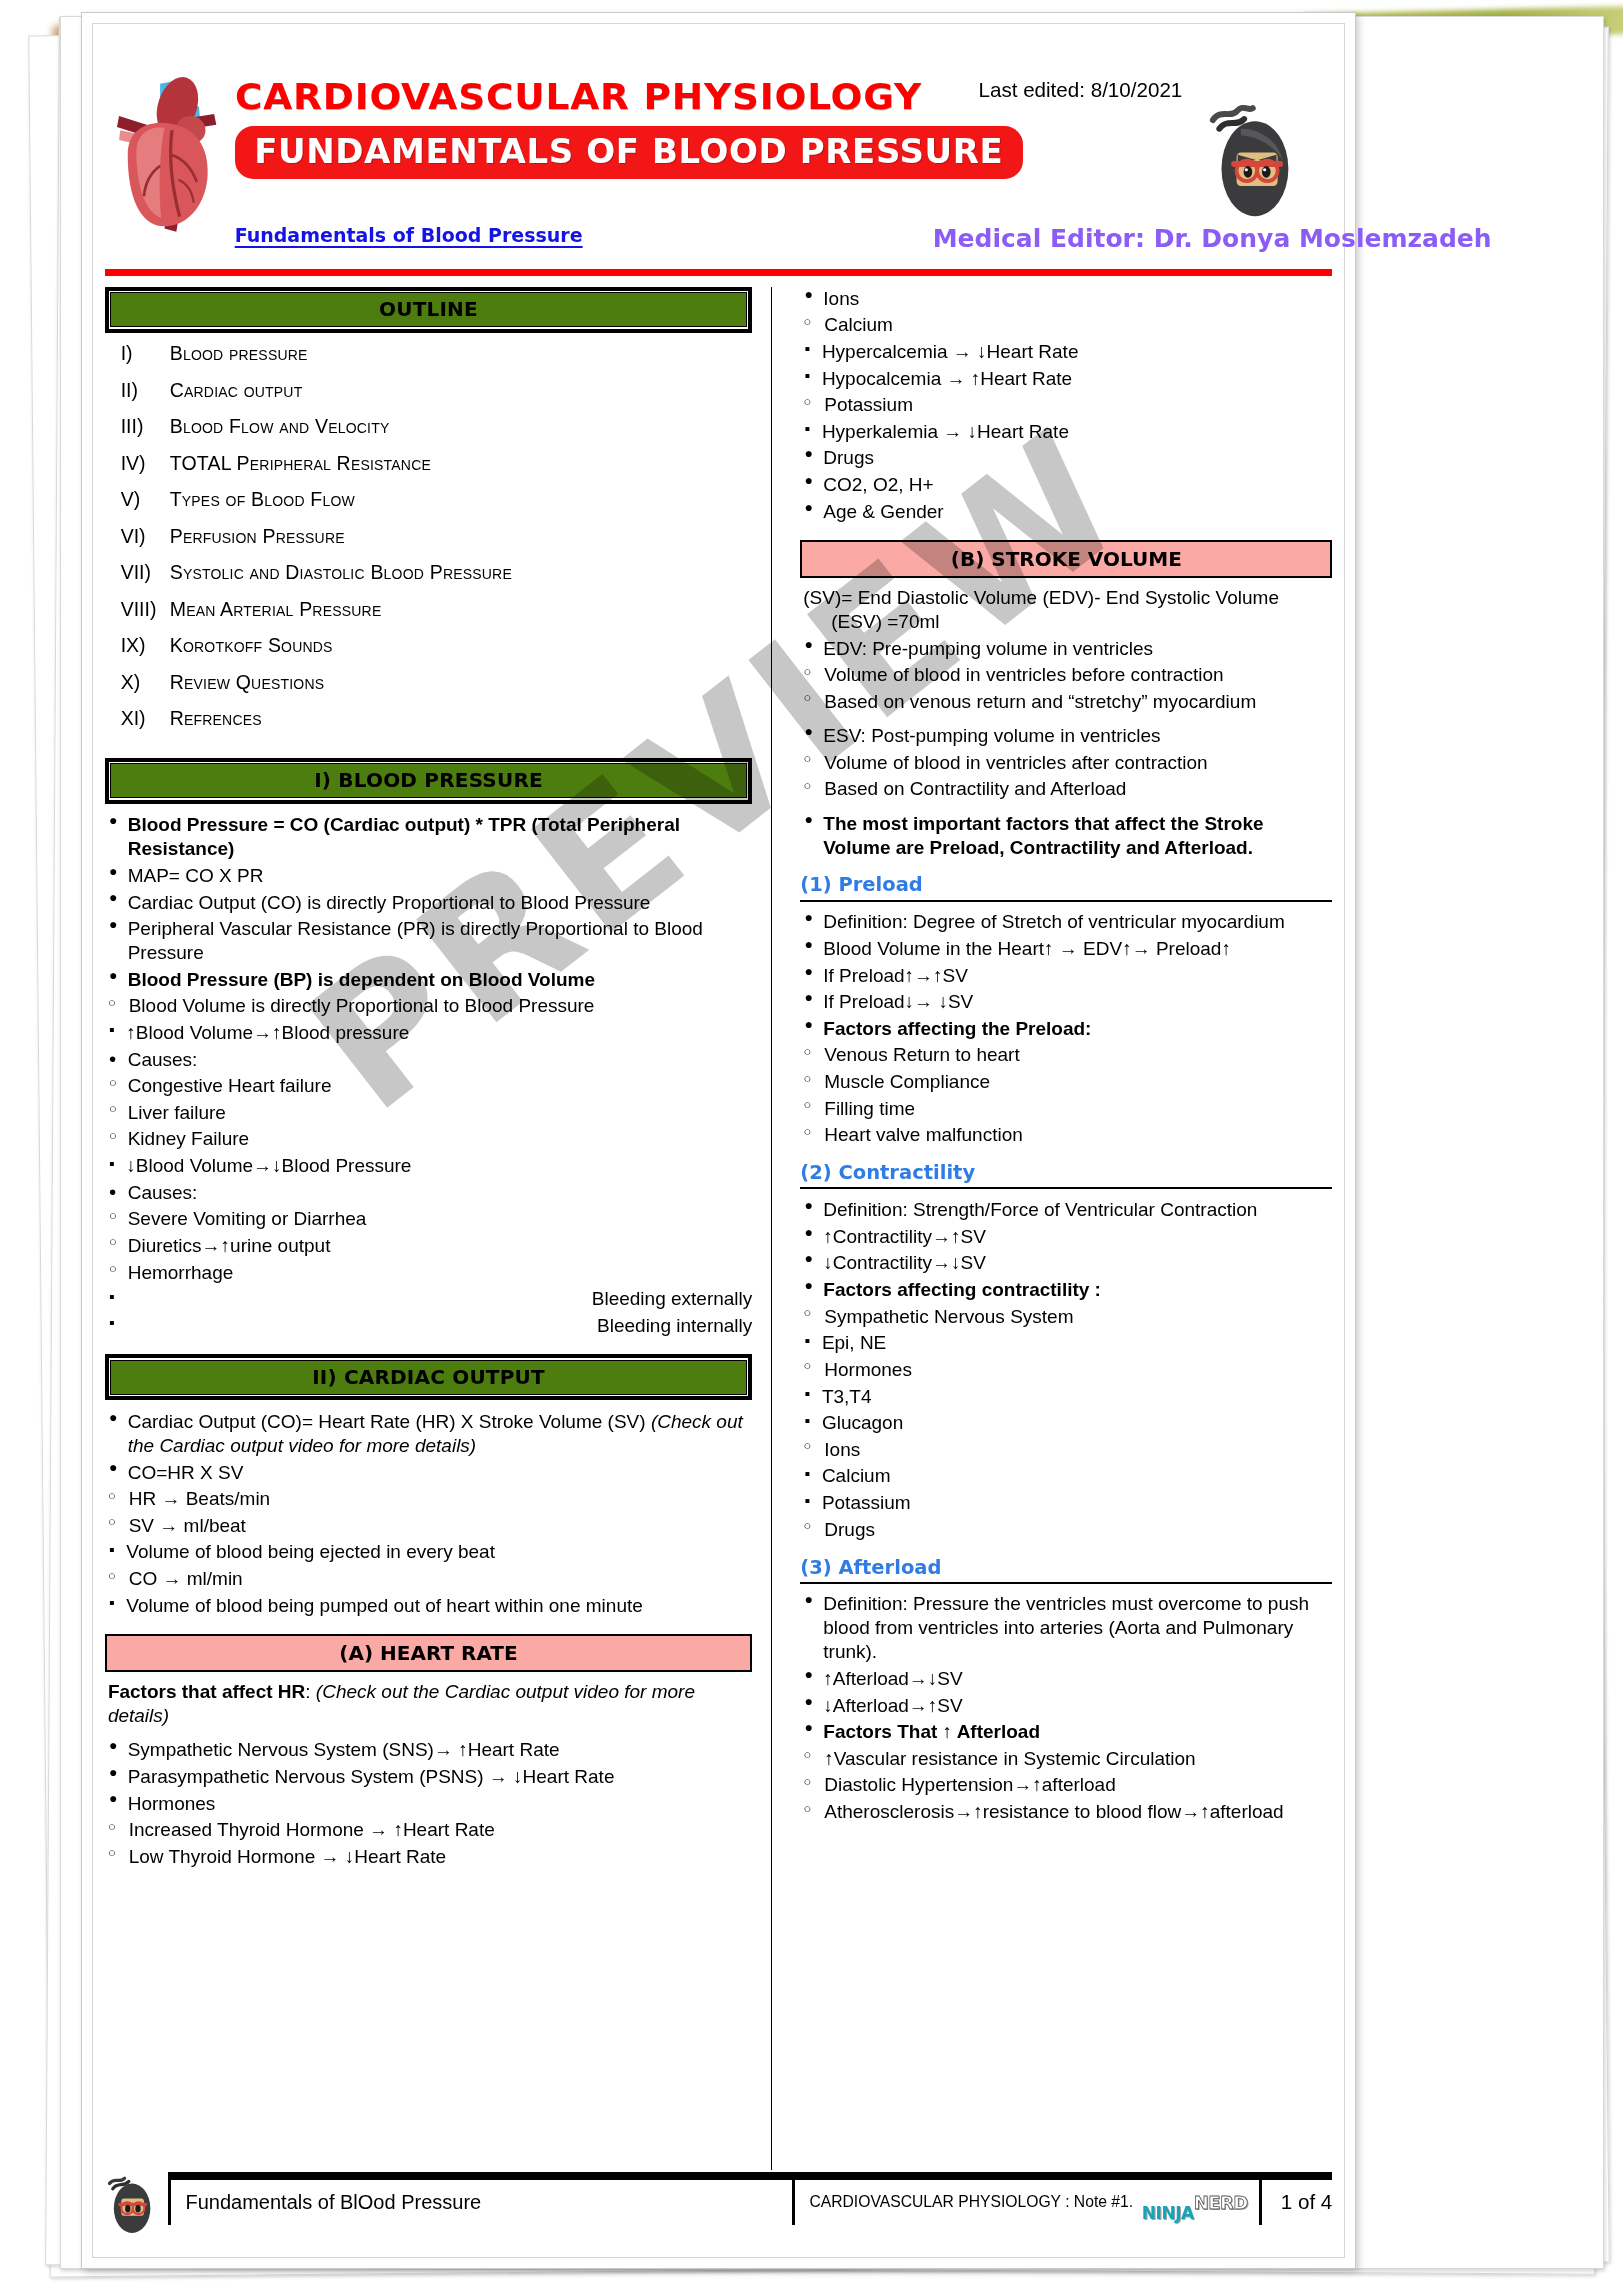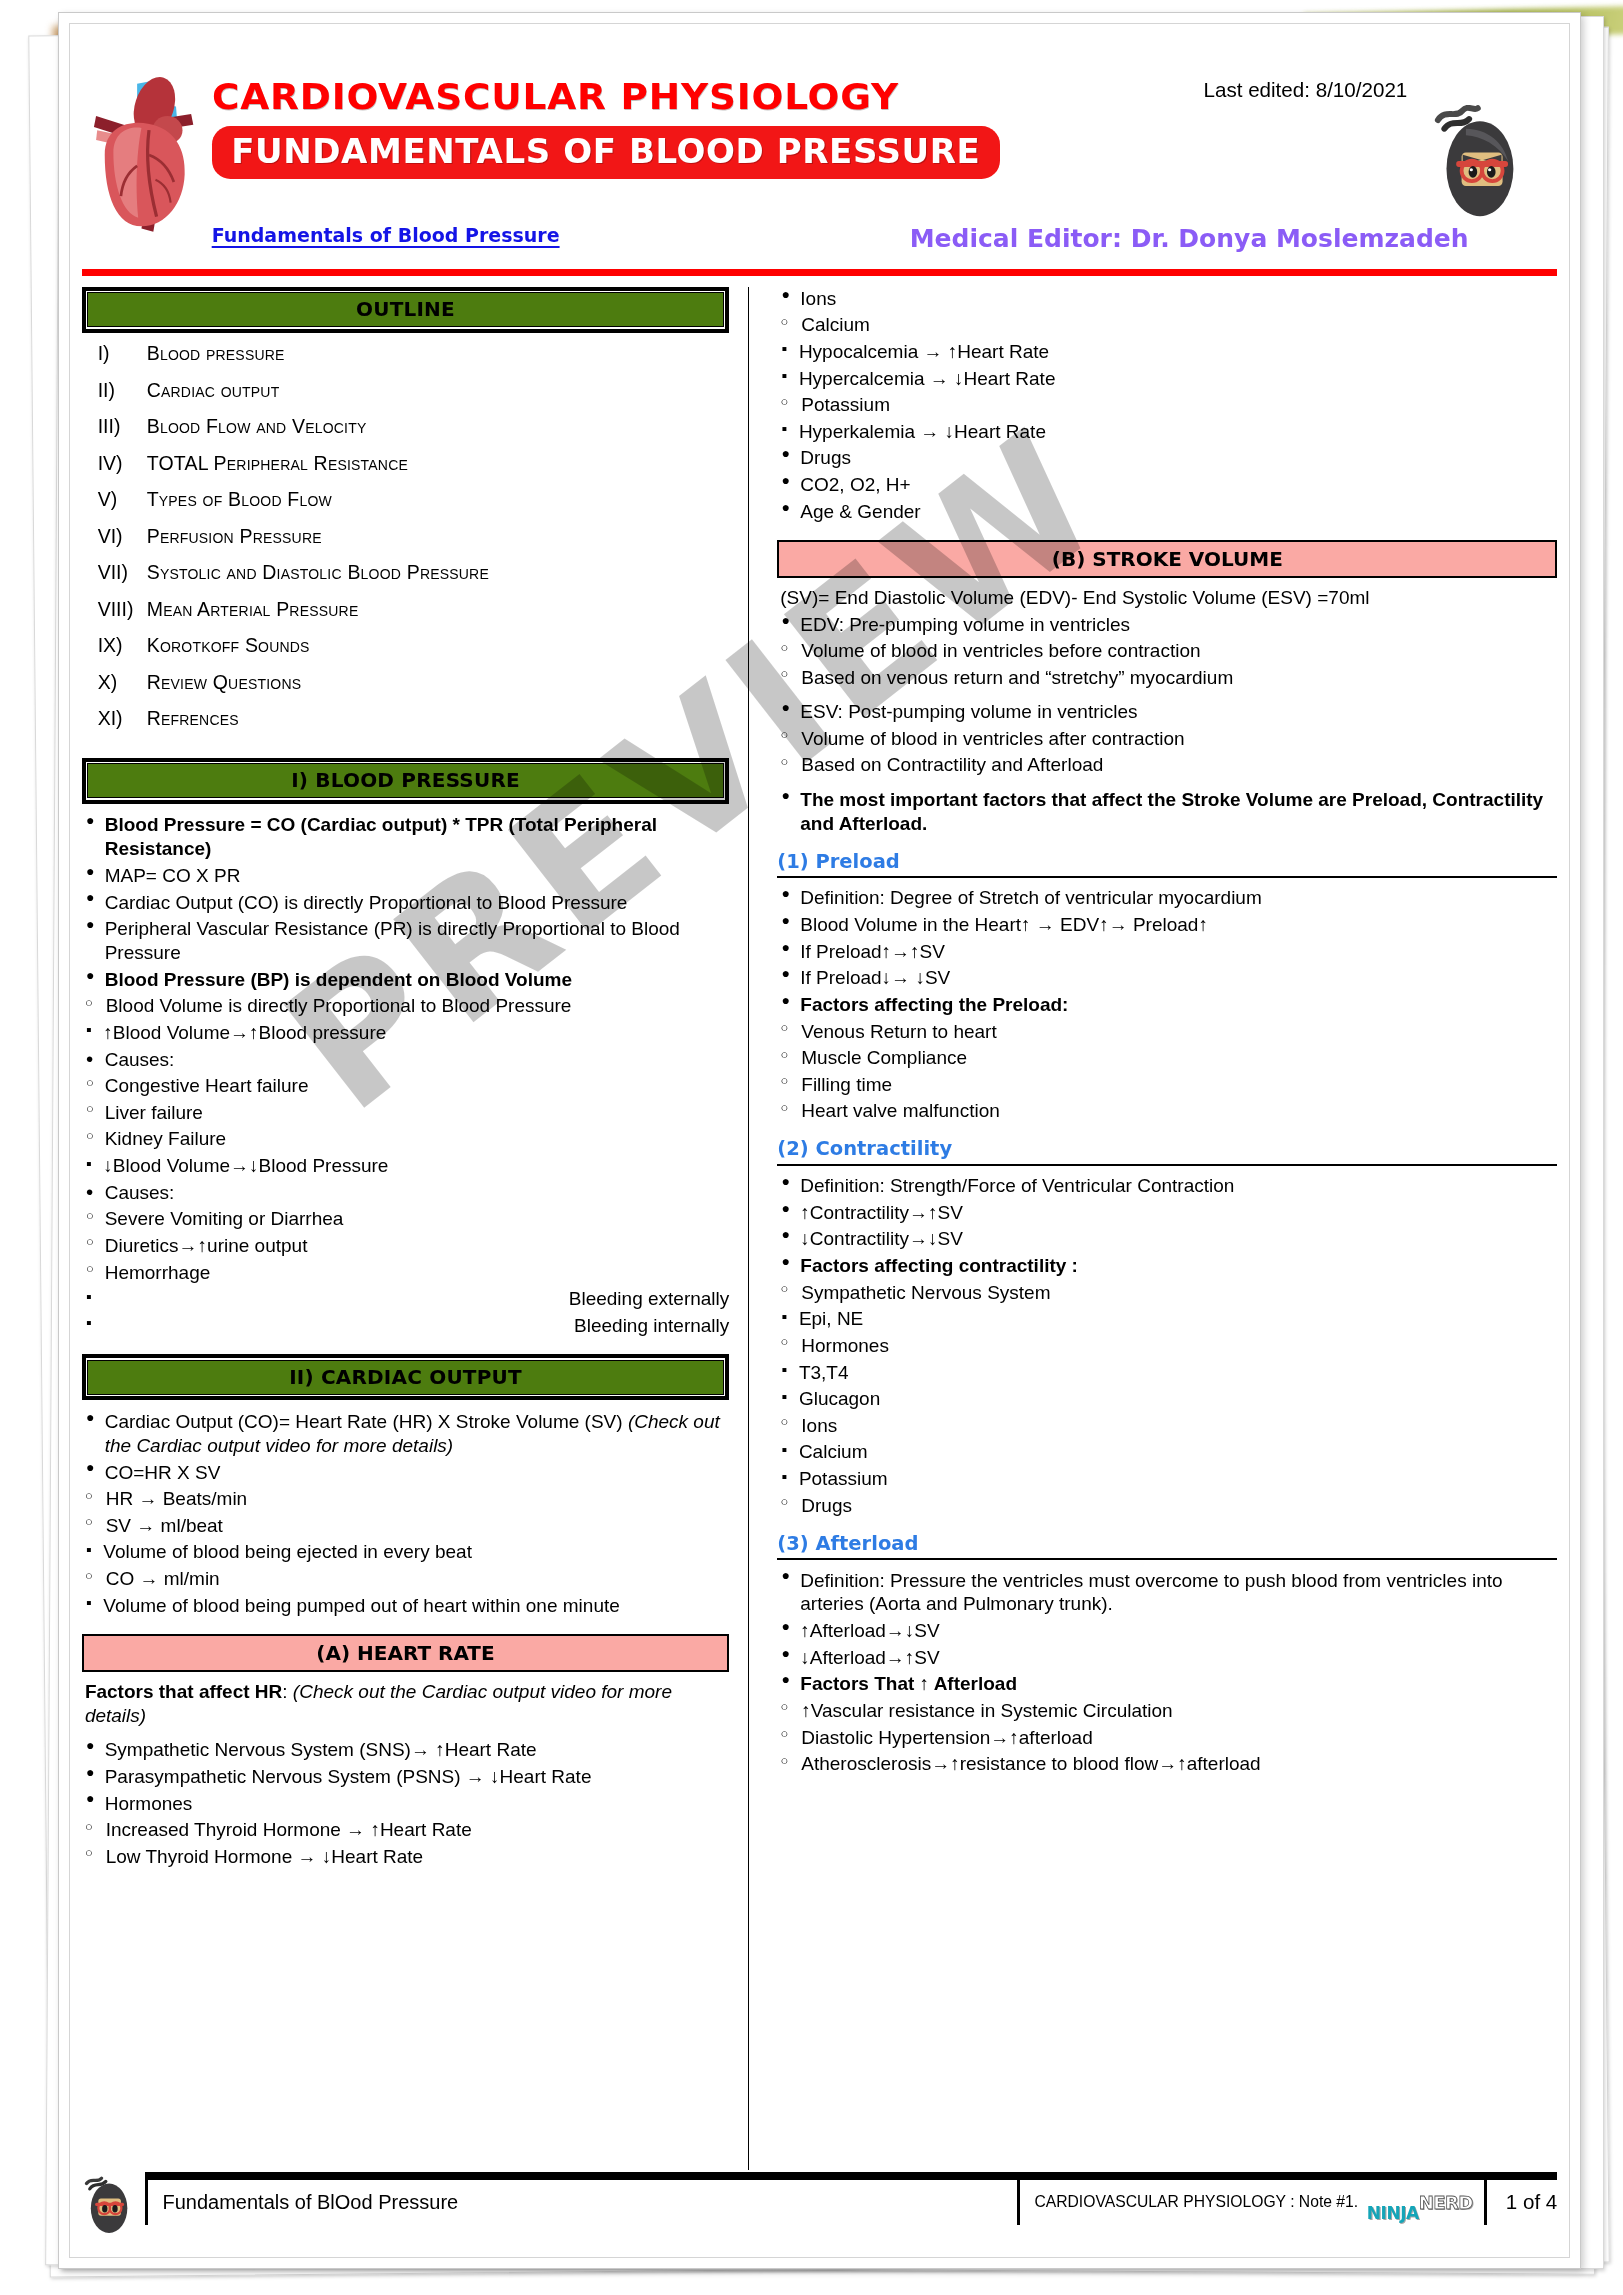--- a/index.html
+++ b/index.html
@@ -24,21 +24,21 @@
     position:absolute;left:54px;top:25px;width:130px;height:227px;
     background:linear-gradient(170deg,#c89a62 0%,#8b5a2b 55%,#6b4423 100%);
     filter:blur(3.8px);opacity:.85;transform:rotate(-0.8deg);
   }
   .color-leak2{
     position:absolute;left:1304px;top:9.7px;width:336px;height:28px;
     background:linear-gradient(100deg,#aab33c 0%,#99a832 60%,#c9cf74 100%);
     filter:blur(2.7px);opacity:.9;transform:rotate(-1.4deg);
   }
   #page{
-    position:absolute;left:58px;top:12px;width:1523px;height:2257px;
+    position:absolute;left:81px;top:12px;width:1275px;height:2257px;
     background:#ffffff;border:1.6px solid #c9c9c9;
     box-shadow:2.7px 3.2px 7.6px rgba(0,0,0,.22);
     box-sizing:border-box;
   }
   #inner{
     position:absolute;left:9.7px;top:9.7px;right:9.7px;bottom:9.7px;
     border:1.1px solid #d5d5d5;box-sizing:border-box;
   }
   
   #header{position:relative;height:233px;}
@@ -372,22 +372,22 @@
       </ul>
     </div>
 
     <div id="col-divider"></div>
 
     <div id="col-right">
 
       <ul class="lvl">
         <li class="b l1">Ions</li>
         <li class="b l2">Calcium</li>
+        <li class="b l3">Hypercalcemia → ↓Heart Rate</li>
         <li class="b l3">Hypocalcemia → ↑Heart Rate</li>
-        <li class="b l3">Hypercalcemia → ↓Heart Rate</li>
         <li class="b l2">Potassium</li>
         <li class="b l3">Hyperkalemia → ↓Heart Rate</li>
         <li class="b l1">Drugs</li>
         <li class="b l1">CO2, O2, H+</li>
         <li class="b l1">Age &amp; Gender</li>
       </ul>
 
       <div class="gap"></div>
 
       <div class="sub-head">(B)  STROKE VOLUME</div>

